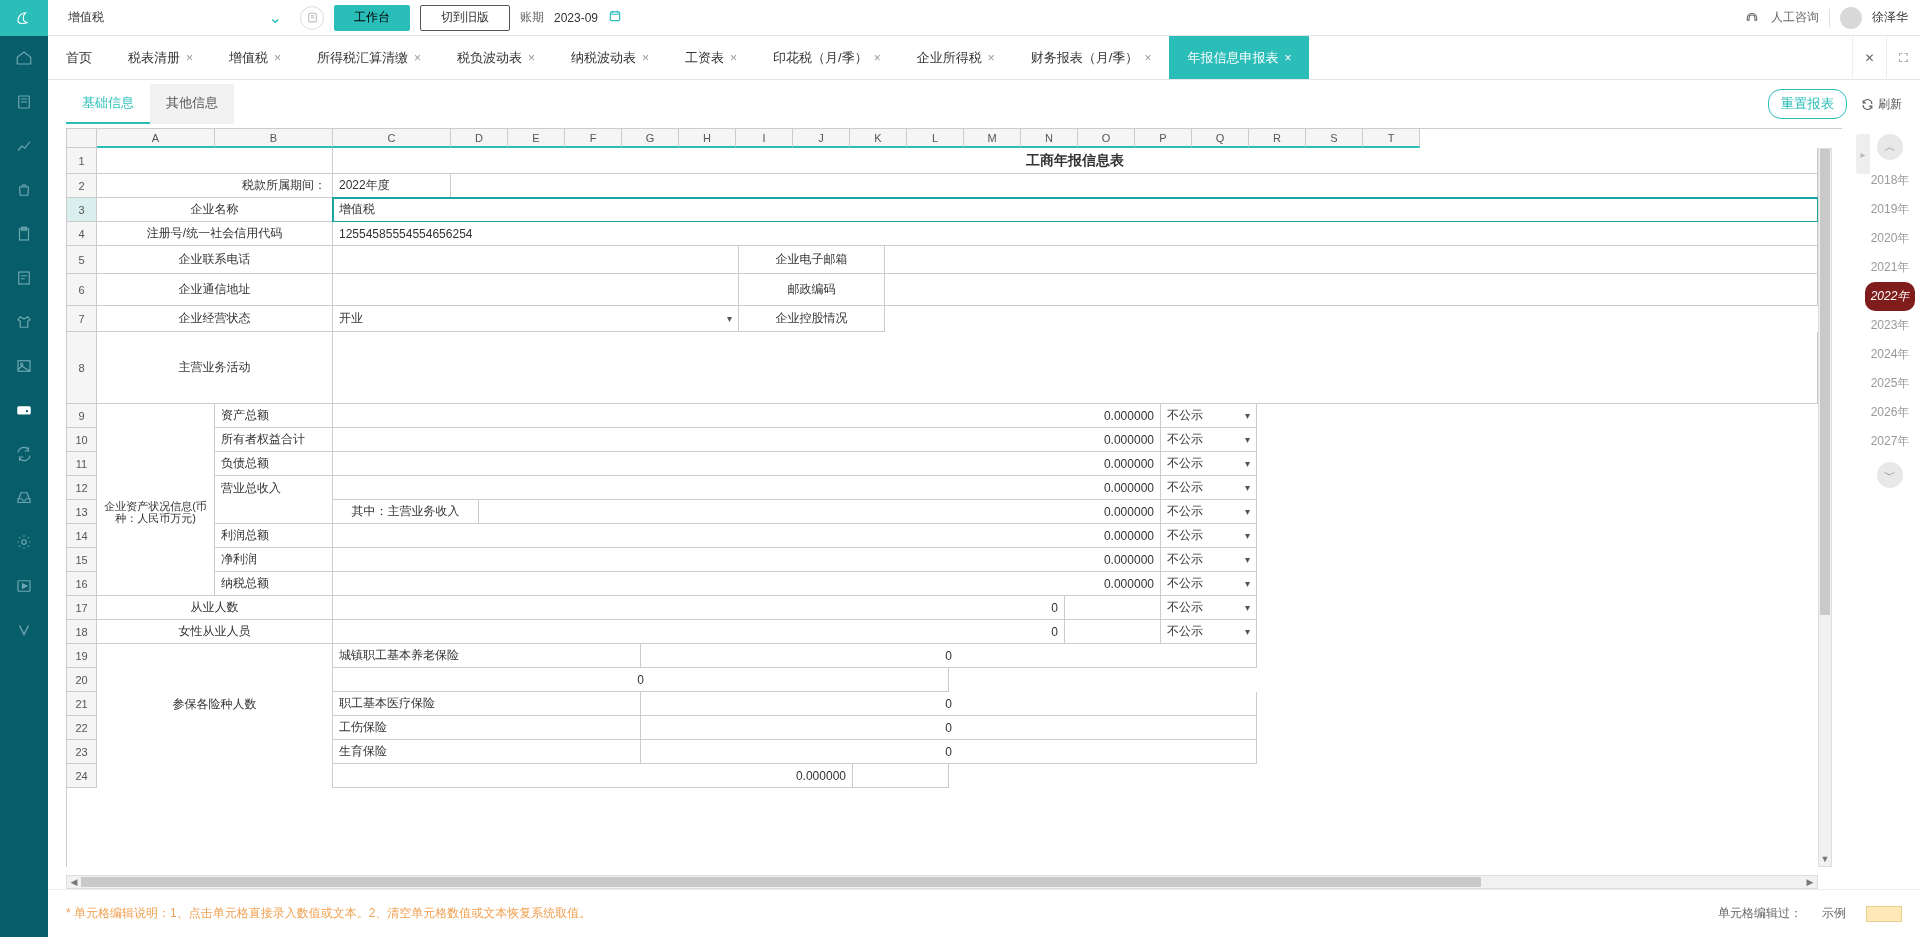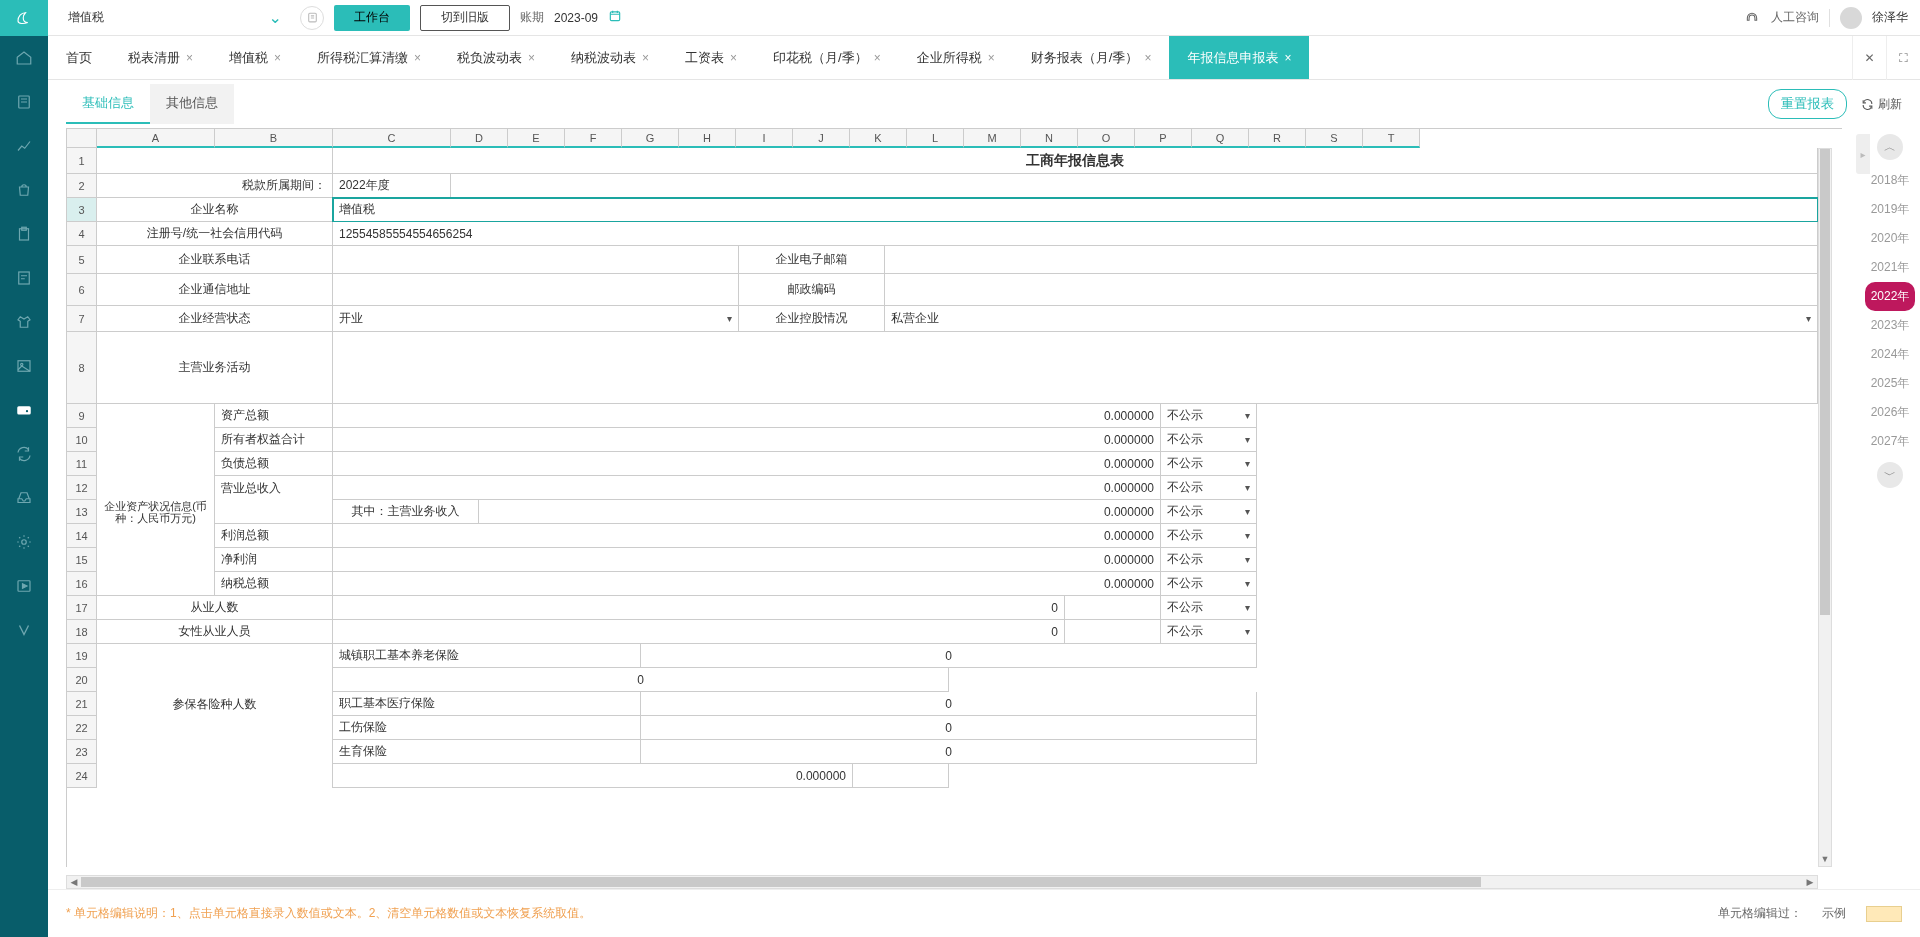--- a/index.html
+++ b/index.html
@@ -71,21 +71,21 @@
 .hscroll { position:absolute; left:0; right:24px; bottom:0; height:14px; background:#f1f1f1; border:1px solid #ddd; }
 .hscroll .thumb { position:absolute; top:1px; bottom:1px; left:14px; width:80%; background:#c9c9c9; }
 .hscroll .arr { position:absolute; top:0; bottom:0; width:14px; display:flex; align-items:center; justify-content:center; color:#777; font-size:9px; }
 .hscroll .arr.l { left:0; } .hscroll .arr.r { right:0; }
 
 
 .year-rail { position:fixed; right:0; top:128px; width:60px; bottom:48px; display:flex; flex-direction:column; align-items:center; padding-top:6px; gap:0; }
 .yr-circle { width:26px; height:26px; border-radius:50%; background:#e8e8e8; color:#888; display:flex; align-items:center; justify-content:center; font-size:12px; margin-bottom:6px; cursor:pointer; }
 .yr-handle { width:14px; height:40px; background:#eee; border-radius:3px 0 0 3px; position:absolute; left:-4px; top:6px; color:#bbb; display:flex; align-items:center; justify-content:center; font-size:10px; }
 .year { width:50px; text-align:center; padding:6px 0; color:#999; font-size:12px; cursor:pointer; }
-.year.active { background:#be185d; color:#fff; border-radius:10px; }
+.year.active { background:#7f1d1d; color:#fff; border-radius:10px;font-style:italic; }
 
 
 .footer { position:fixed; left:48px; right:0; bottom:0; height:48px; border-top:1px solid #eee; display:flex; align-items:center; padding:0 18px; background:#fff; }
 .footnote { color:#f0a050; font-size:12px; }
 .foot-right { margin-left:auto; display:flex; align-items:center; gap:20px; color:#666; }
 .swatch { width:36px; height:16px; background:#ffe9b8; border:1px solid #e8cf8f; }
 </style>
 </head>
 <body>
 
@@ -347,21 +347,20 @@
         <div class="cell" style="flex:0 0 406px"></div>
         <div class="cell center" style="flex:0 0 146px">邮政编码</div>
         <div class="cell" style="flex:1"></div>
       </div>
 
       <div class="row" style="height:26px">
           <div class="rn">7</div>
         <div class="cell center" style="flex:0 0 236px">企业经营状态</div>
         <div class="cell center dd" style="flex:0 0 406px">开业</div>
         <div class="cell center" style="flex:0 0 146px">企业控股情况</div>
-        <div class="cell center dd" style="flex:1">私营企业</div>
       </div>
 
       <div class="row" style="height:72px">
           <div class="rn">8</div>
         <div class="cell center" style="flex:0 0 236px">主营业务活动</div>
         <div class="cell" style="flex:1"></div>
       </div>
 
       <div class="row" style="height:24px">
           <div class="rn">9</div>

